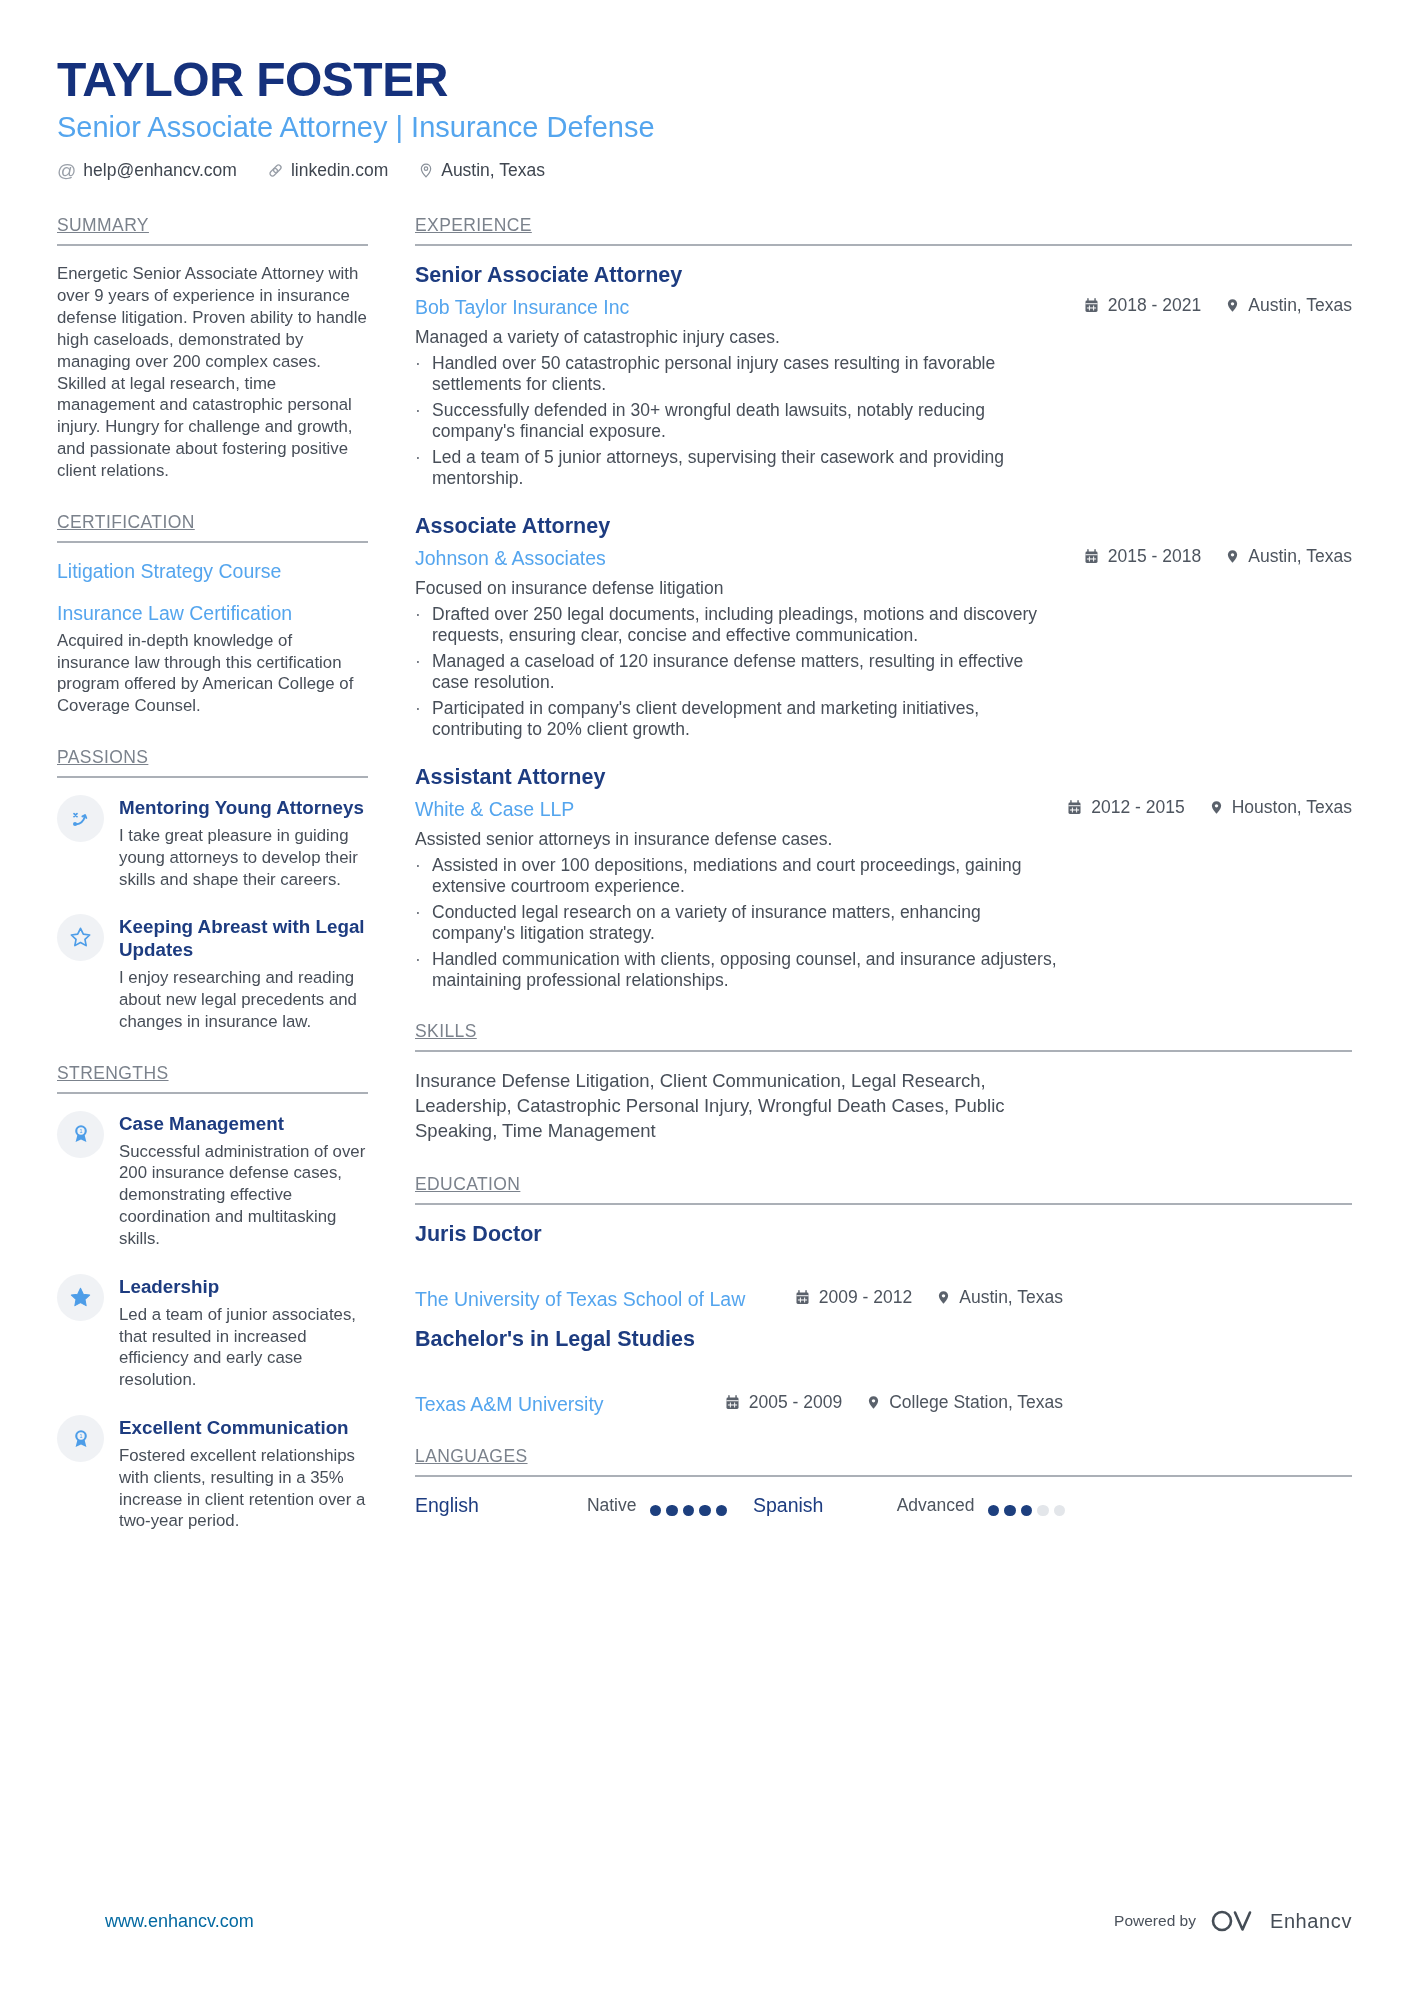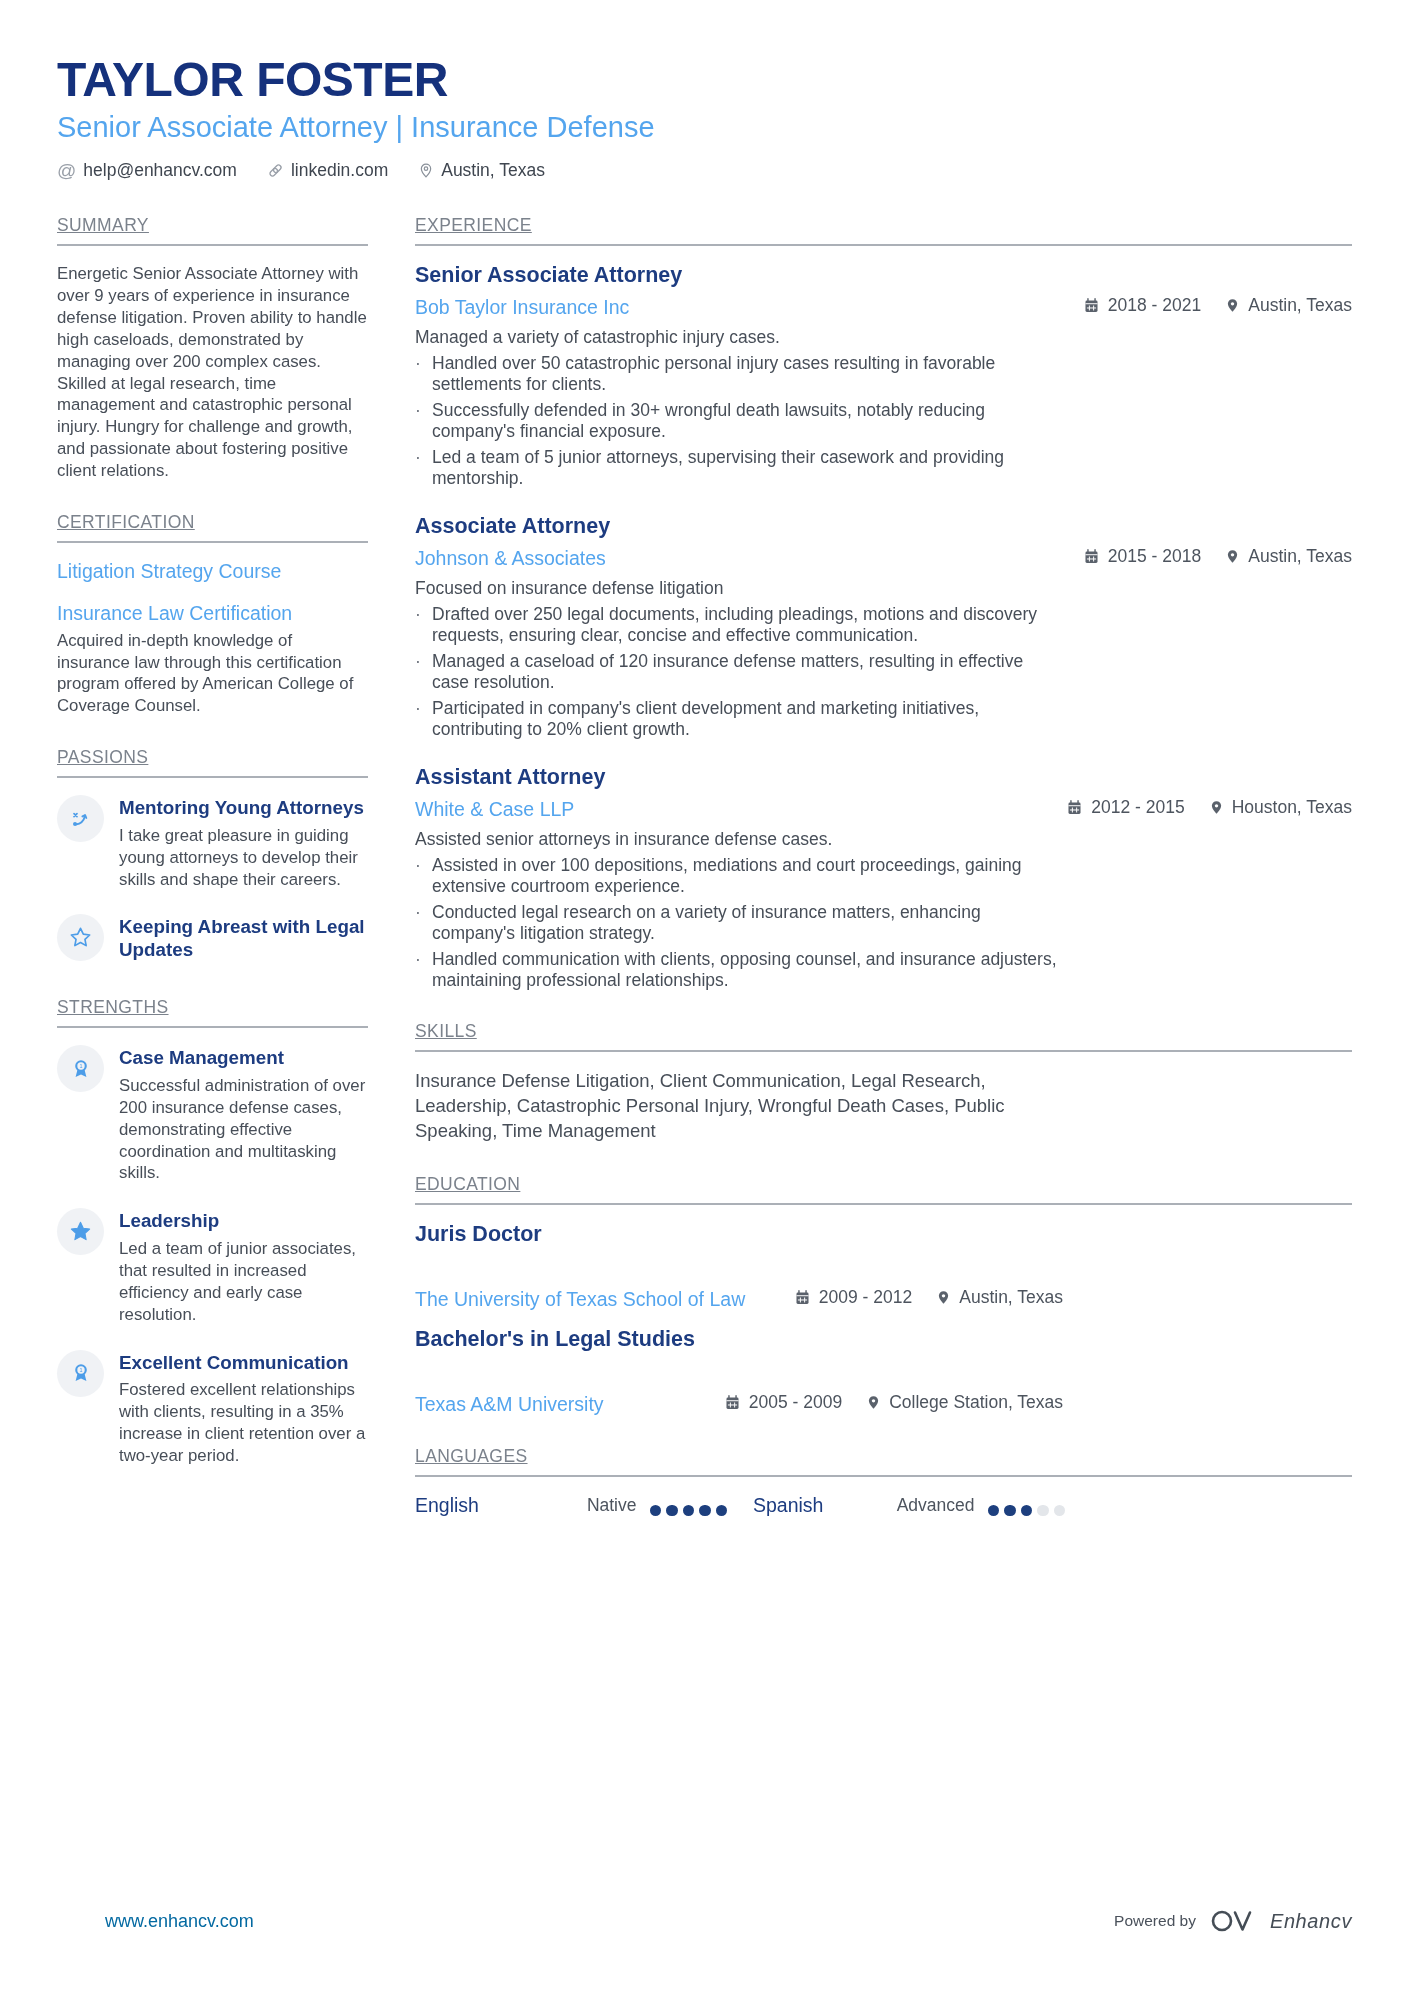--- a/index.html
+++ b/index.html
@@ -79,21 +79,21 @@
   .dots span.filled{background:var(--dot-filled,#1d3f7e);}
 
   
   footer{
     position:absolute;left:57px;right:58px;bottom:60px;
     display:flex;justify-content:space-between;align-items:center;
   }
   .site{font-size:18px;color:#0369a1;margin-left:48px;}
   .powered{display:flex;align-items:center;gap:14px;}
   .powered-label{font-size:15.5px;color:#4a515b;}
-  .brand{font-size:20px;color:#454d56;letter-spacing:0.6px;font-style:italic;}
+  .brand{font-size:20px;color:#454d56;letter-spacing:0.6px;}
 </style>
 </head>
 <body>
 
 <div class="page">
 
   <header>
     <h1 class="name">TAYLOR FOSTER</h1>
     <div class="headline">Senior Associate Attorney | Insurance Defense</div>
     <div class="contacts">
@@ -163,20 +163,21 @@
         </div>
 
         <div class="icon-item">
           <span class="icon-circle">
             <svg width="25" height="25" viewBox="0 0 24 24" fill="none" stroke="#4d9de8" stroke-width="1.6" stroke-linejoin="round">
               <path d="M12 3.2l2.7 5.6 6.1.8-4.5 4.2 1.1 6-5.4-3-5.4 3 1.1-6L3.2 9.6l6.1-.8z"></path>
             </svg>
           </span>
           <div>
             <h3>Keeping Abreast with Legal Updates</h3>
+            <p class="body-sm">I enjoy researching and reading about new legal precedents and changes in insurance law.</p>
           </div>
         </div>
       </section>
 
       <section>
         <h2 class="sec">STRENGTHS</h2>
 
         <div class="icon-item">
           <span class="icon-circle">
             <svg width="24" height="24" viewBox="0 0 24 24">

